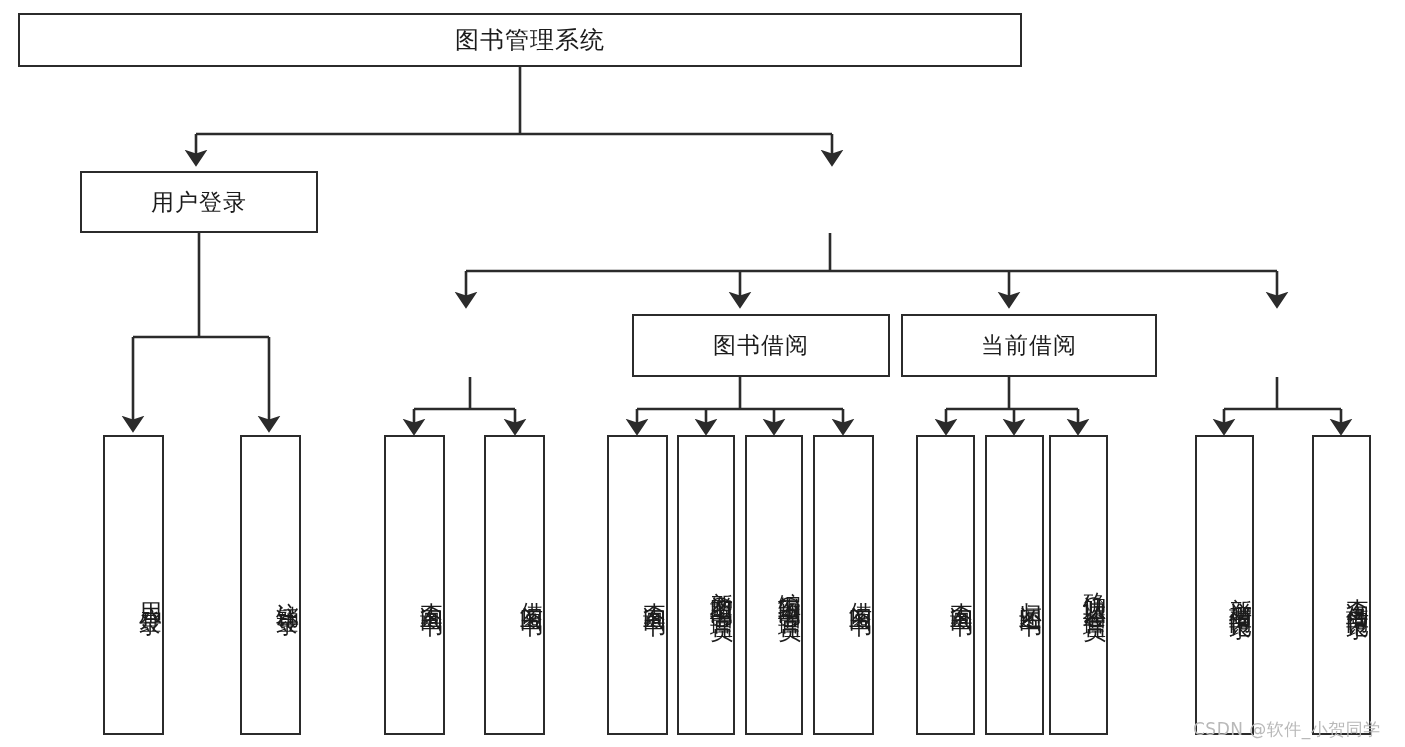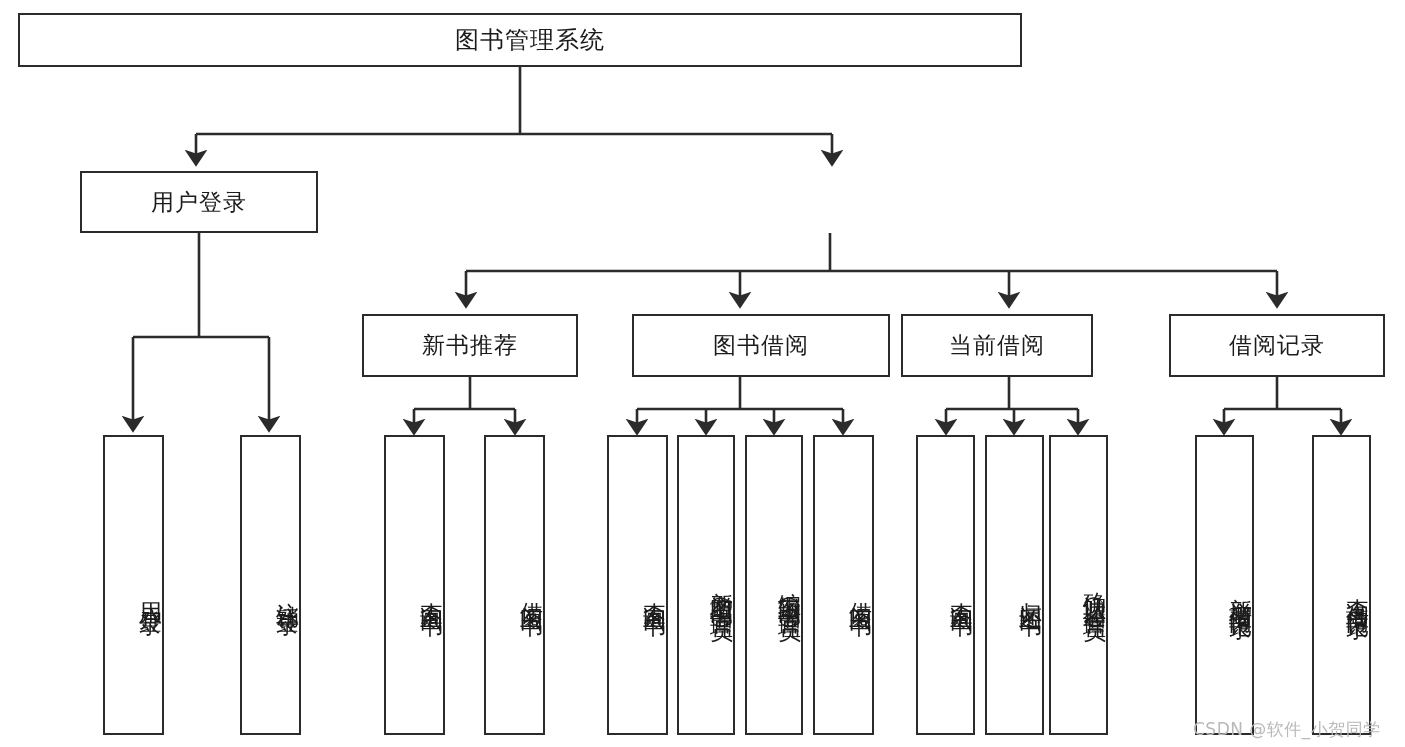--- a/index.html
+++ b/index.html
@@ -117,27 +117,25 @@
       <path d="M1341,409 L1341,427" marker-end="url(#arrow)"></path>
 
     </g>
   </svg>
 
   <div class="node horiz" id="title-node" style="left:18px; top:13px; width:1004px; height:54px;">图书管理系统</div>
 
   <div class="node horiz" style="left:80px; top:171px; width:238px; height:62px;">用户登录</div>
 
 
-  <div class="node horiz" style="left:362px; top:314px; width:216px; height:63px;">新书推荐</div>
 
   <div class="node horiz" style="left:632px; top:314px; width:258px; height:63px;">图书借阅</div>
 
-  <div class="node horiz" style="left:901px; top:314px; width:192px; height:63px;">当前借阅</div>
+  <div class="node horiz" style="left:901px; top:314px; width:256px; height:63px;">当前借阅</div>
 
-  <div class="node horiz" style="left:1169px; top:314px; width:216px; height:63px;">借阅记录</div>
 
   <div class="node vert" style="left:103px; top:435px; width:61px; height:300px;">用户登录</div>
 
   <div class="node vert" style="left:240px; top:435px; width:61px; height:300px;">注销登录</div>
 
   <div class="node vert" style="left:384px; top:435px; width:61px; height:300px;">查询图书</div>
 
   <div class="node vert" style="left:484px; top:435px; width:61px; height:300px;">借阅图书</div>
 
   <div class="node vert" style="left:607px; top:435px; width:61px; height:300px;">查询图书</div>

